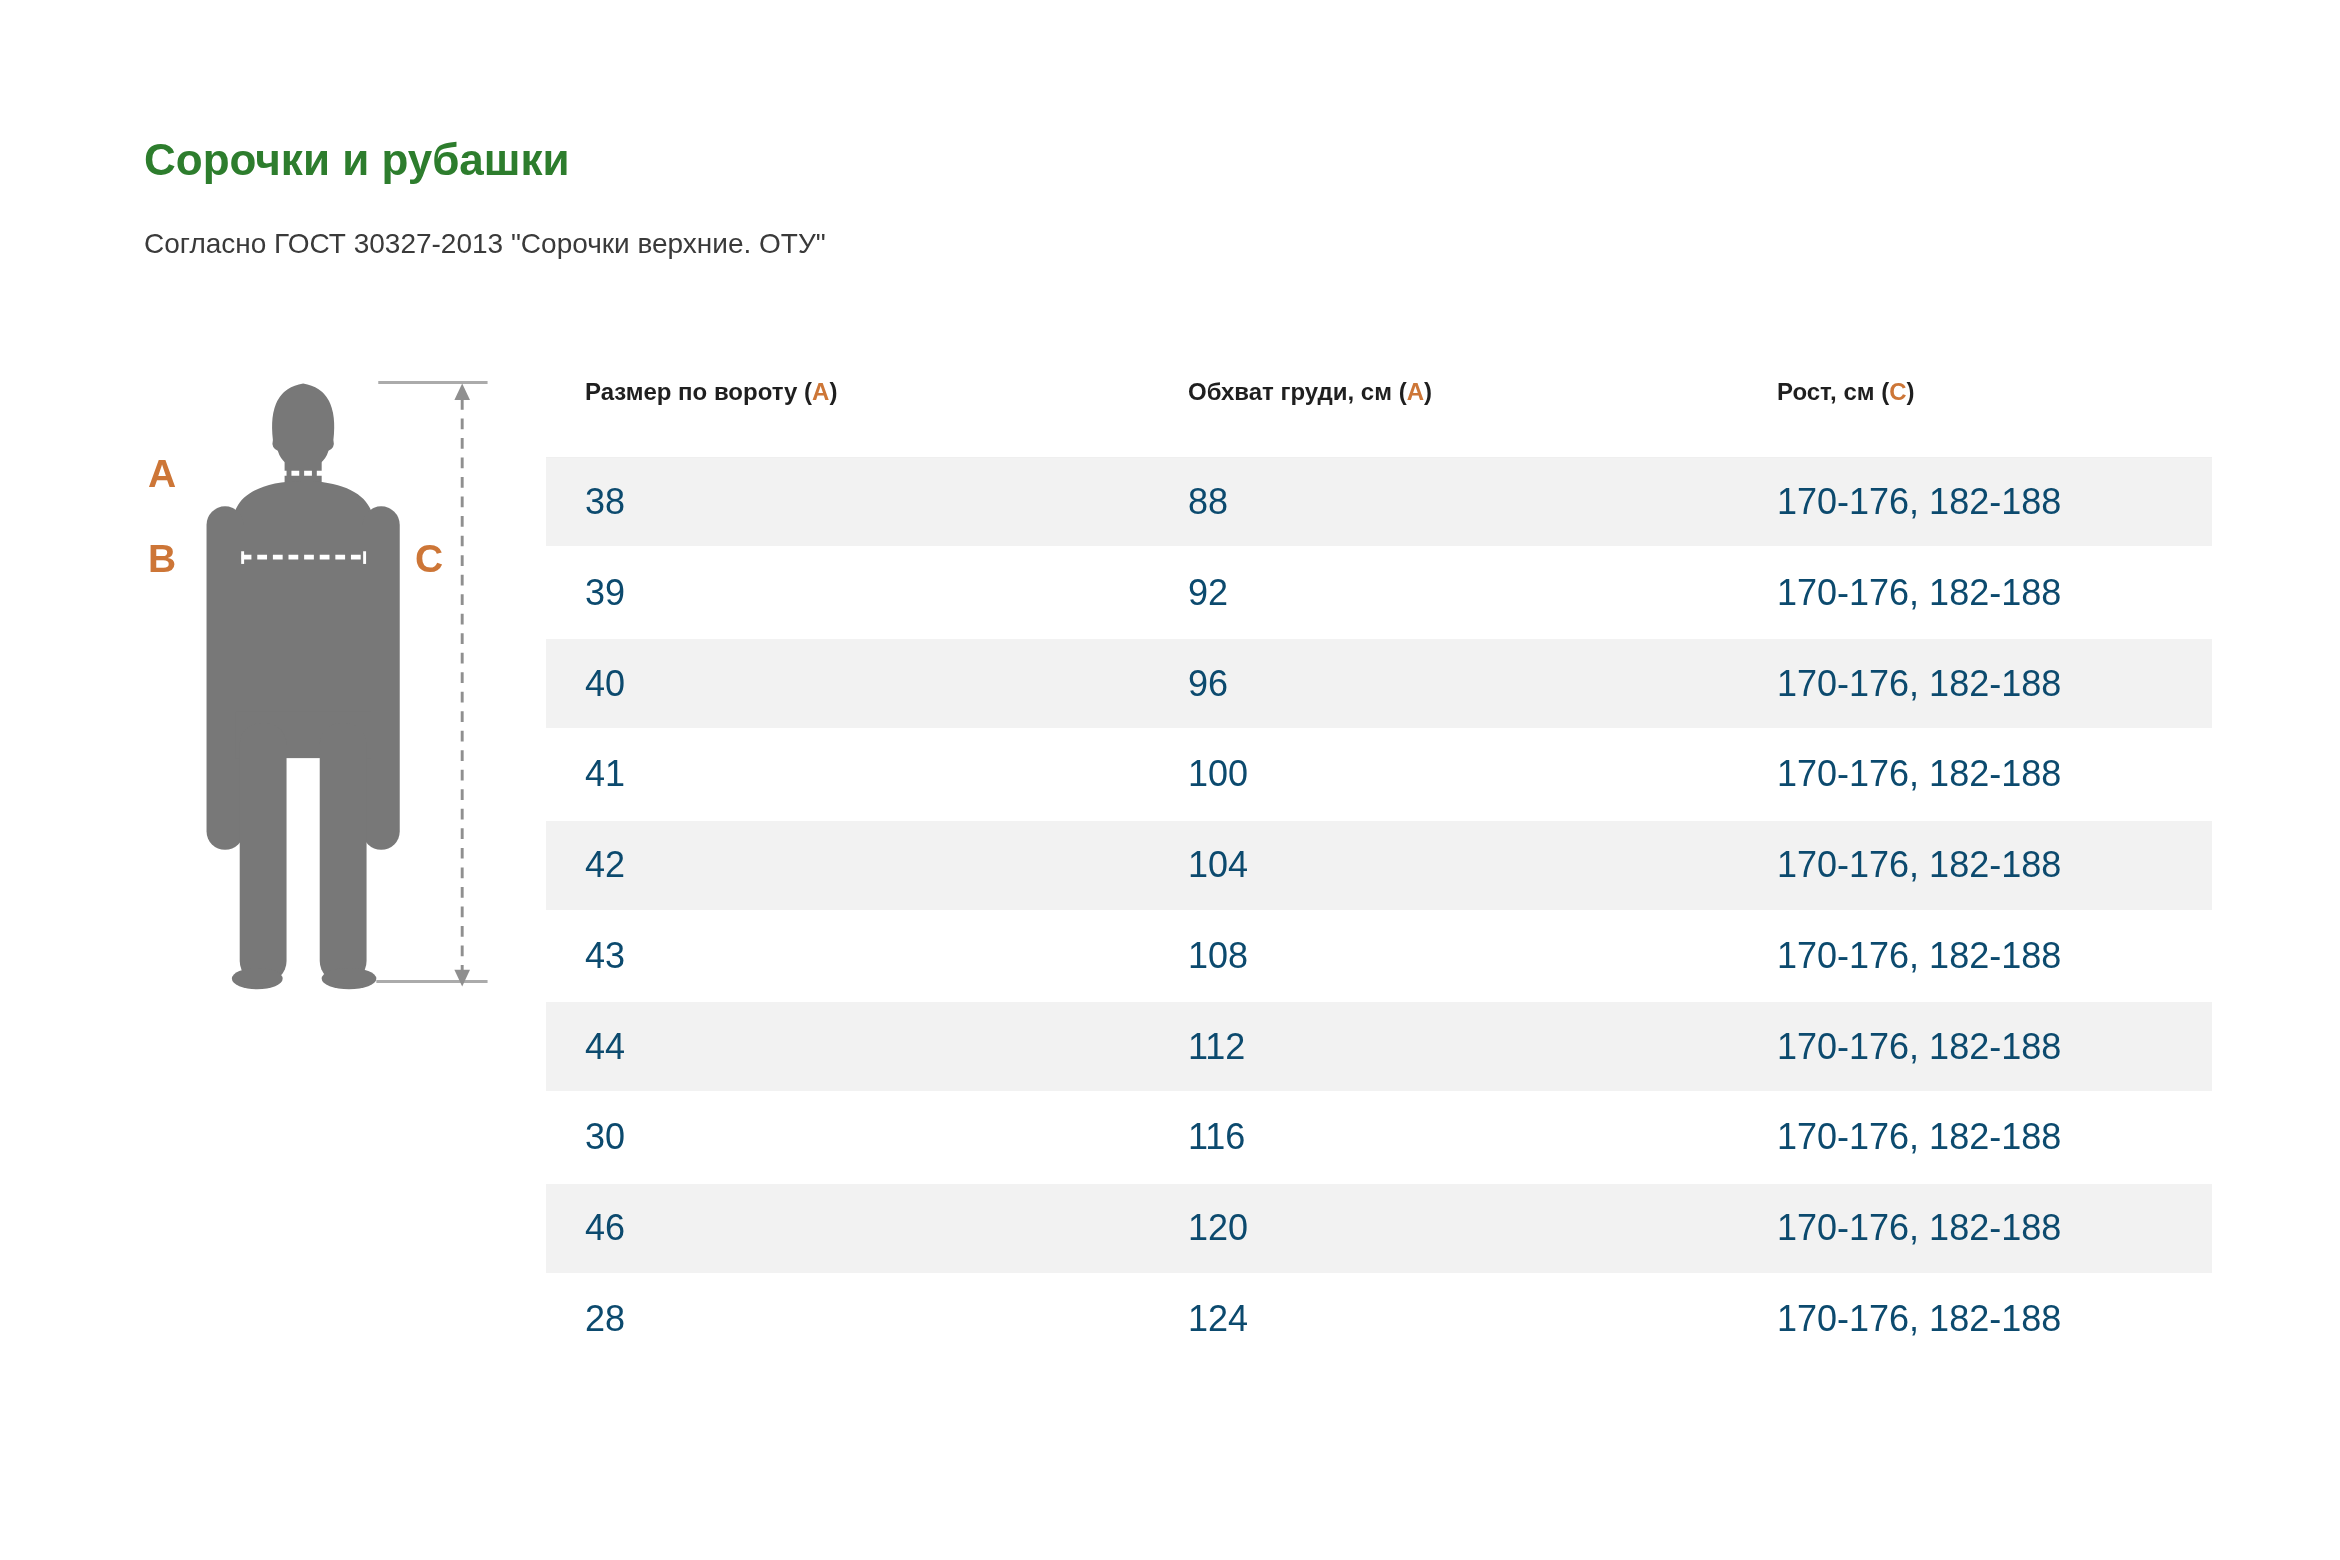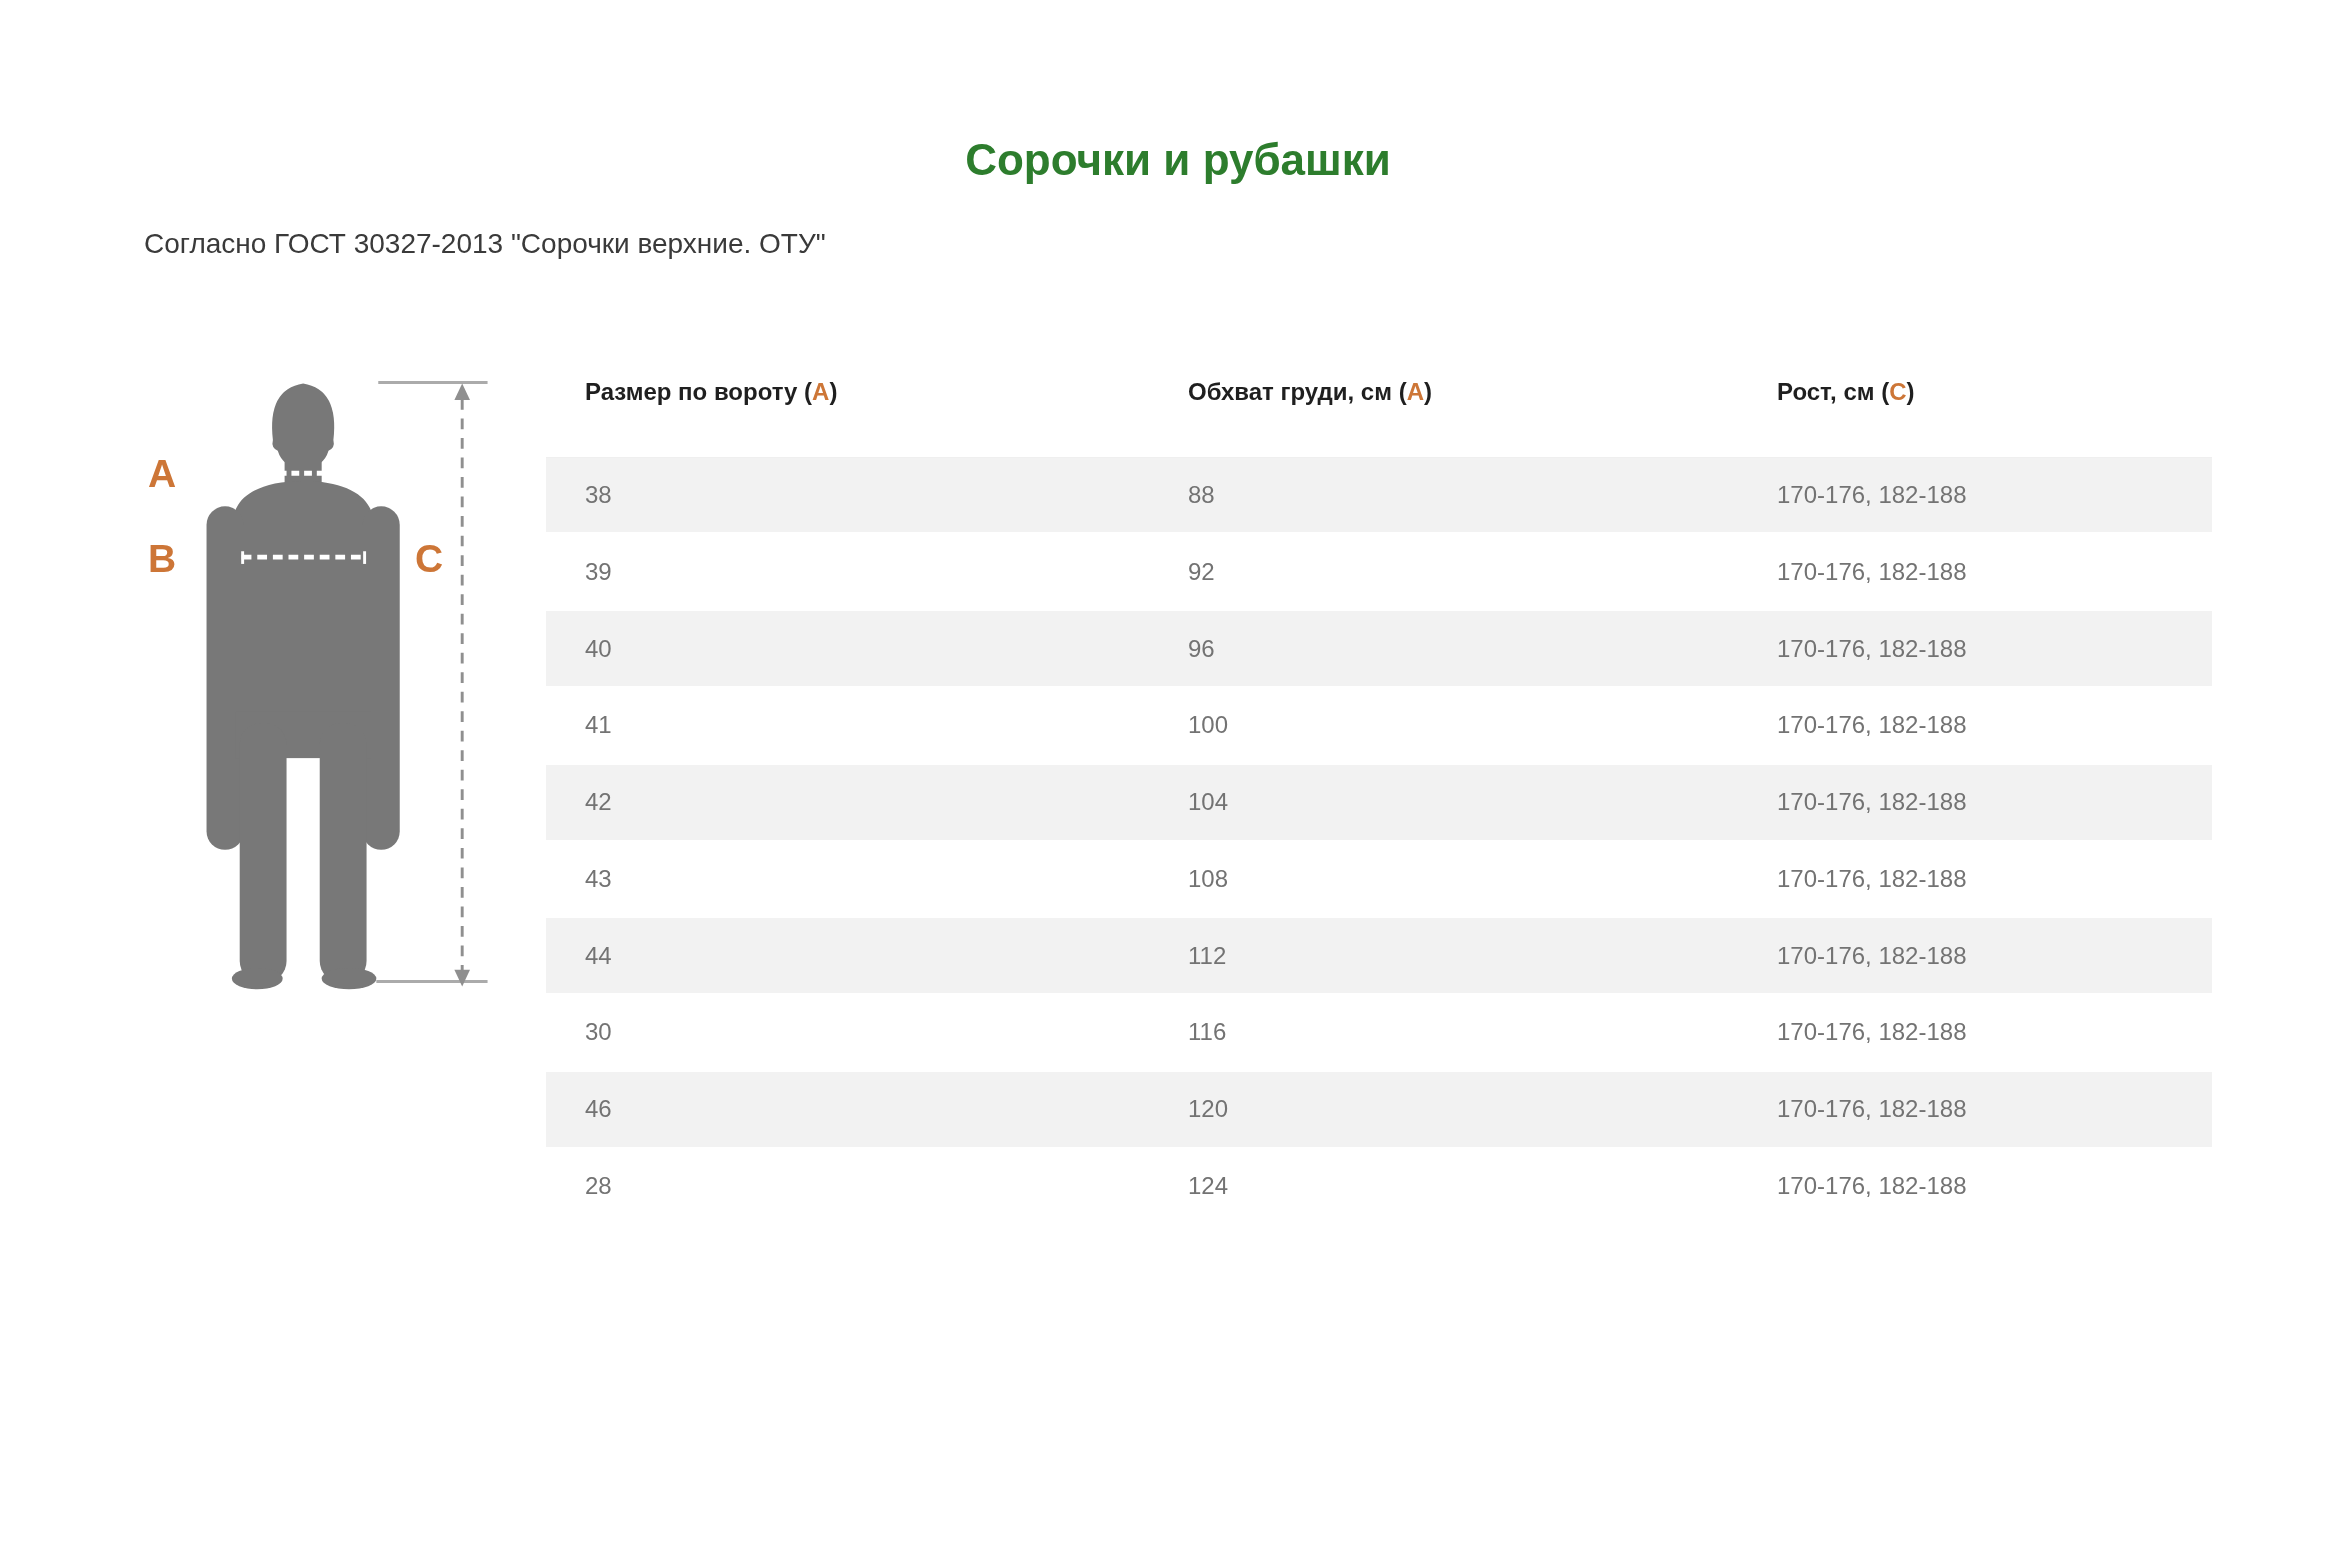--- a/index.html
+++ b/index.html
@@ -1,40 +1,40 @@
 <!DOCTYPE html>
 <html style="--accent-green: #2d7d2d; --accent-orange: #cd7637; --silhouette-gray: #787878; --stripe-gray: #f2f2f2; --measure-line-gray: #9e9e9e;"><head>
 <meta charset="utf-8">
 <style>
   * { margin:0; padding:0; box-sizing:border-box; }
   html,body { width:2341px; height:1560px; background:#ffffff;
               font-family:"Liberation Sans", sans-serif; overflow:hidden; }
   .content { padding:135px 0 0 144px; width:2212px; }
 
-  .page-title { font-size:44px; font-weight:bold; color:var(--accent-green,#2d7d2d);text-align:center; }
+  .page-title { font-size:44px; font-weight:bold; color:var(--accent-green,#2d7d2d); }
   .subtitle   { margin-top:43px; font-size:28px; color:#3a3a3a; }
 
   .size-block { margin-top:100px; display:flex; align-items:flex-start; }
 
   .figure { position:relative; width:402px; height:644px; flex:none; }
   .figure svg { position:absolute; left:0; top:0; overflow:visible; }
   .sil { fill:var(--silhouette-gray,#787878); }
   .fig-label { position:absolute; font-size:39px; font-weight:bold; line-height:39px;
                color:var(--accent-orange,#cd7637); }
   .fig-label.a { left:3.9px;   top:94px;  }
   .fig-label.b { left:3.9px;   top:179px; }
   .fig-label.c { left:271px; top:179px; }
 
   table.size-table { border-collapse:collapse; width:1666px; table-layout:fixed; }
   .size-table col.c1 { width:603px; }
   .size-table col.c2 { width:589px; }
   .size-table col.c3 { width:474px; }
   .size-table th { text-align:left; font-size:24px; font-weight:bold; color:#1f1f1f;
                    padding:17.6px 0 51px 39px; white-space:nowrap; }
-  .size-table td { font-size:24px; color:#737373; padding:23.4px 0 23.4px 39px;
+  .size-table td { font-size:36px; color:#0c4a6e; padding:23.4px 0 23.4px 39px;
                    white-space:nowrap; }
   .size-table tbody tr { border-bottom:2px solid #ffffff; border-top:1px solid #efefef; }
   .size-table tbody tr:nth-child(odd) { background:var(--stripe-gray,#f2f2f2); }
   .accent { color:var(--accent-orange,#cd7637); }
 </style>
 </head>
 <body>
 
 <div class="content">
 

